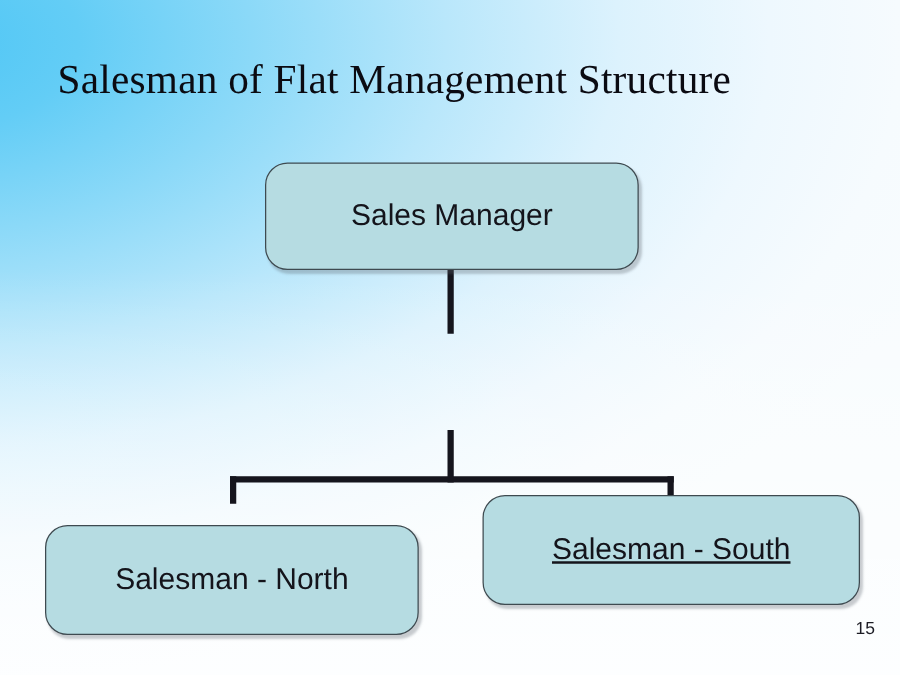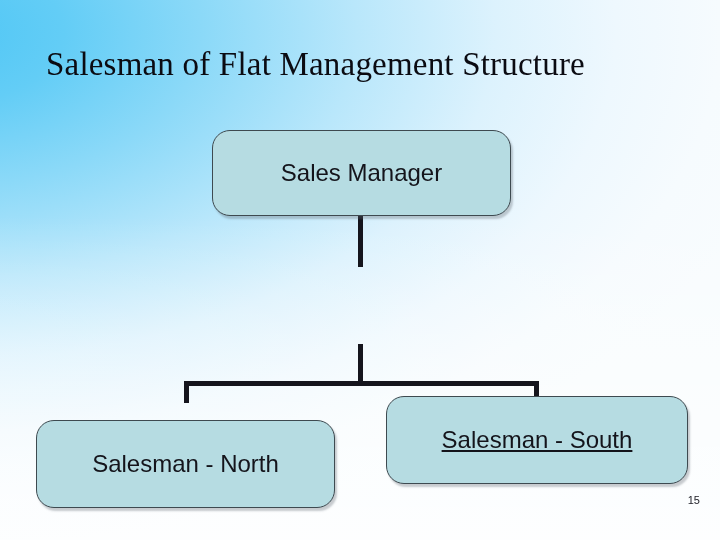--- a/index.html
+++ b/index.html
@@ -75,21 +75,21 @@
   .node-sales-manager  { left: 212px; top: 130px; width: 299px; height: 86px; }
   .node-supervisor     { left: 212px; top: 263px; width: 299px; height: 86px; }
   .node-salesman-north { left:  36px; top: 396px; width: 299px; height: 88px; margin-top: 24px; }
   .node-salesman-south { left: 386px; top: 396px; width: 302px; height: 88px; text-decoration: underline; }
 
   .page-number {
     position: absolute;
     right: 20px;
     top: 494px;
     font-family: "Liberation Sans", sans-serif;
-    font-size: 11px;
+    font-size: 14px;
     color: #1c1c24;
     z-index: 5;
   }
 </style>
 </head>
 <body>
 
 <div id="slide">
 
   <div class="title">Salesman of Flat Management Structure</div>

